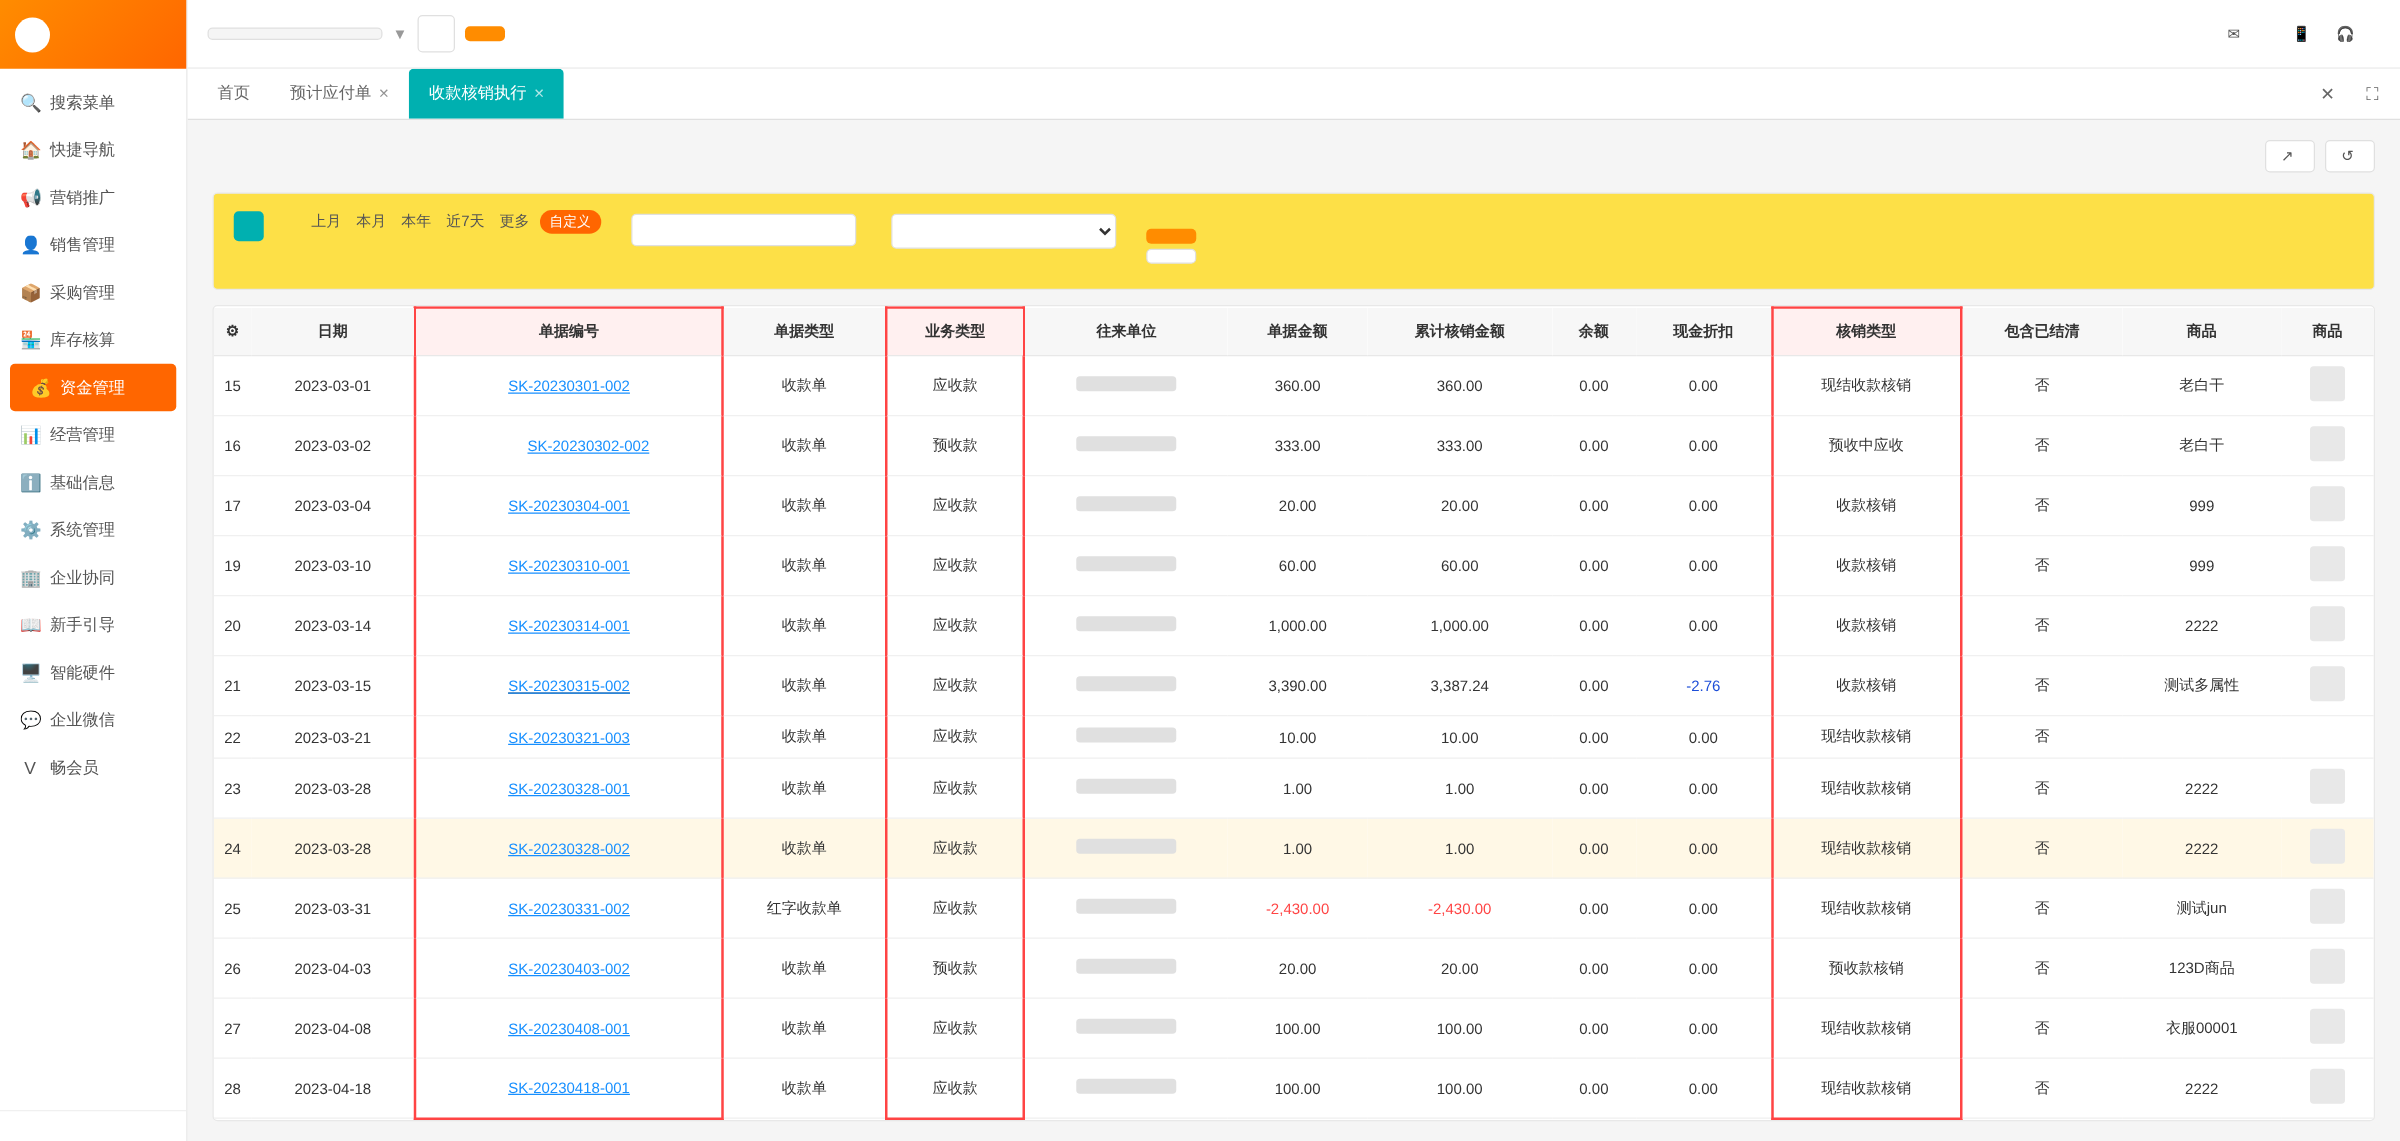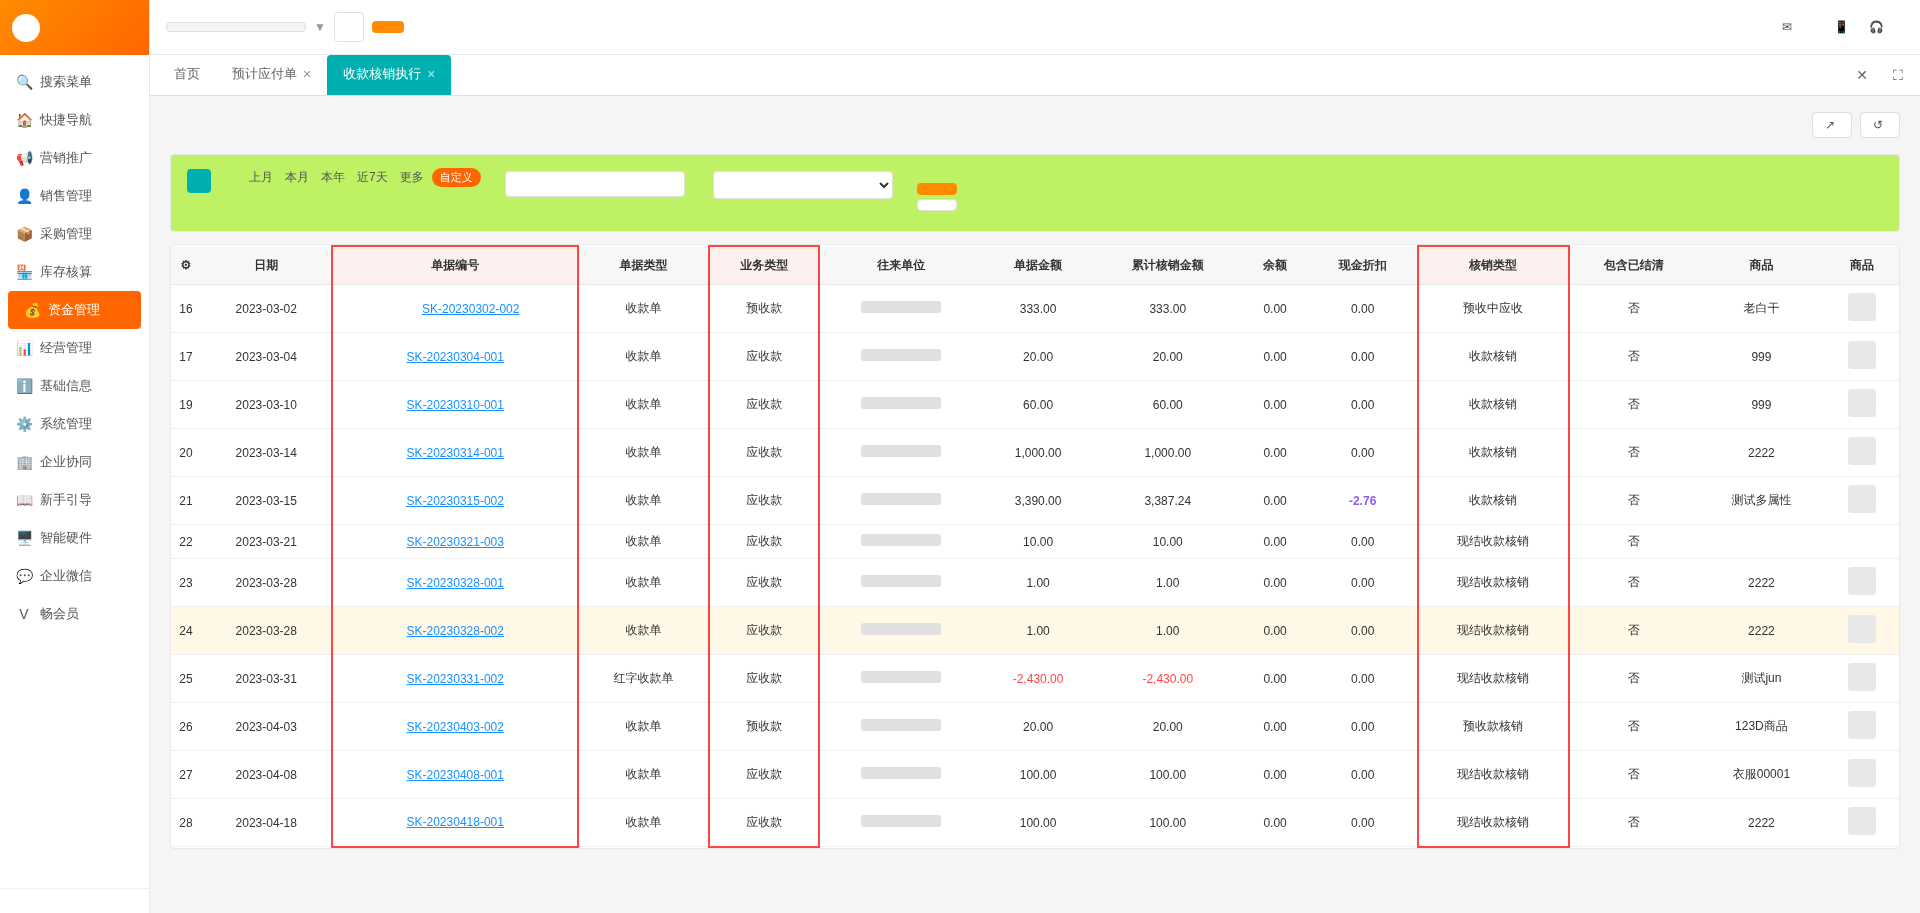--- a/index.html
+++ b/index.html
@@ -39,21 +39,21 @@
 
     
     .content { flex: 1; overflow-y: auto; padding: 16px 20px; }
     .page-header { display: flex; align-items: center; justify-content: space-between; margin-bottom: 16px; }
     .page-title { font-size: 18px; font-weight: 600; color: #333; }
     .page-actions { display: flex; gap: 8px; }
     .btn-export { border: 1px solid #e0e0e0; background: #fff; border-radius: 4px; padding: 5px 12px; font-size: 12px; cursor: pointer; color: #555; display: flex; align-items: center; gap: 4px; }
     .btn-refresh { border: 1px solid #e0e0e0; background: #fff; border-radius: 4px; padding: 5px 12px; font-size: 12px; cursor: pointer; color: #555; display: flex; align-items: center; gap: 4px; }
 
     
-    .filter-area { background: #bef264; border: 1px solid #e8e8e8; border-radius: 4px; padding: 12px 16px; margin-bottom: 12px; }
+    .filter-area { background: #fde047; border: 1px solid #e8e8e8; border-radius: 4px; padding: 12px 16px; margin-bottom: 12px; }
     .filter-expand-btn { width: 24px; height: 24px; background: #00b0b0; color: #fff; border: none; border-radius: 4px; cursor: pointer; font-size: 14px; display: flex; align-items: center; justify-content: center; float: left; margin-right: 12px; margin-top: 2px; }
     .filter-group { display: flex; flex-direction: column; gap: 4px; }
     .filter-label { color: #666; font-size: 12px; }
     .filter-date-opts { display: flex; gap: 4px; align-items: center; flex-wrap: wrap; }
     .filter-date-opts span { cursor: pointer; color: #555; font-size: 12px; padding: 2px 4px; }
     .filter-custom-btn { background: #ff6600; color: #fff; border: none; border-radius: 10px; padding: 2px 8px; font-size: 11px; cursor: pointer; }
     .filter-date-range { color: #666; font-size: 11px; margin-top: 2px; }
     .filter-input { border: 1px solid #e0e0e0; border-radius: 4px; padding: 5px 8px; font-size: 12px; width: 180px; color: #333; }
     .filter-select { border: 1px solid #e0e0e0; border-radius: 4px; padding: 5px 8px; font-size: 12px; width: 180px; color: #333; background: #fff; }
     .btn-query { background: #ff8c00; color: #fff; border: none; border-radius: 4px; padding: 6px 20px; cursor: pointer; font-size: 13px; }
@@ -275,20 +275,36 @@
               <th>余额</th>
               <th>现金折扣</th>
               <th style="background: rgb(255, 240, 240); border-top: 2px solid rgb(255, 68, 68); border-left: 2px solid rgb(255, 68, 68); border-right: 2px solid rgb(255, 68, 68);">核销类型</th>
               <th>包含已结清</th>
               <th>商品</th>
               <th>商品</th>
             </tr>
           </thead>
         <tbody id="table-body">
             <tr>
+              <td>15</td>
+              <td>2023-03-01</td>
+              <td style="border-left: 2px solid rgb(255, 68, 68); border-right: 2px solid rgb(255, 68, 68);"><span class="link-text">SK-20230301-002</span></td>
+              <td>收款单</td>
+              <td style="border-left: 2px solid rgb(255, 68, 68); border-right: 2px solid rgb(255, 68, 68);">应收款</td>
+              <td><span style="background:#e0e0e0;border-radius:3px;display:inline-block;width:80px;height:12px;"></span></td>
+              <td>360.00</td>
+              <td>360.00</td>
+              <td>0.00</td>
+              <td>0.00</td>
+              <td style="border-left: 2px solid rgb(255, 68, 68); border-right: 2px solid rgb(255, 68, 68);">现结收款核销</td>
+              <td>否</td>
+              <td>老白干</td>
+              <td><span style="display:inline-block;width:28px;height:28px;background:#e8e8e8;border-radius:3px;"></span></td>
+            </tr>
+            <tr>
               <td>16</td>
               <td>2023-03-02</td>
               <td style="border-left: 2px solid rgb(255, 68, 68); border-right: 2px solid rgb(255, 68, 68); padding-left: 39px;"><span class="link-text">SK-20230302-002</span></td>
               <td>收款单</td>
               <td style="border-left: 2px solid rgb(255, 68, 68); border-right: 2px solid rgb(255, 68, 68);">预收款</td>
               <td><span style="background:#e0e0e0;border-radius:3px;display:inline-block;width:80px;height:12px;"></span></td>
               <td>333.00</td>
               <td>333.00</td>
               <td>0.00</td>
               <td>0.00</td>
@@ -348,21 +364,21 @@
             <tr>
               <td>21</td>
               <td>2023-03-15</td>
               <td style="border-left: 2px solid rgb(255, 68, 68); border-right: 2px solid rgb(255, 68, 68); text-decoration: underline;"><span class="link-text">SK-20230315-002</span></td>
               <td>收款单</td>
               <td style="border-left: 2px solid rgb(255, 68, 68); border-right: 2px solid rgb(255, 68, 68);">应收款</td>
               <td><span style="background:#e0e0e0;border-radius:3px;display:inline-block;width:80px;height:12px;"></span></td>
               <td>3,390.00</td>
               <td>3,387.24</td>
               <td>0.00</td>
-              <td style="color: #8b5cf6; font-weight: bold;">-2.76</td>
+              <td style="color: #1d4ed8;">-2.76</td>
               <td style="border-left: 2px solid rgb(255, 68, 68); border-right: 2px solid rgb(255, 68, 68);">收款核销</td>
               <td>否</td>
               <td>测试多属性</td>
               <td><span style="display:inline-block;width:28px;height:28px;background:#e8e8e8;border-radius:3px;"></span></td>
             </tr>
             <tr>
               <td>22</td>
               <td>2023-03-21</td>
               <td style="border-left: 2px solid rgb(255, 68, 68); border-right: 2px solid rgb(255, 68, 68);"><span class="link-text">SK-20230321-003</span></td>
               <td>收款单</td>

